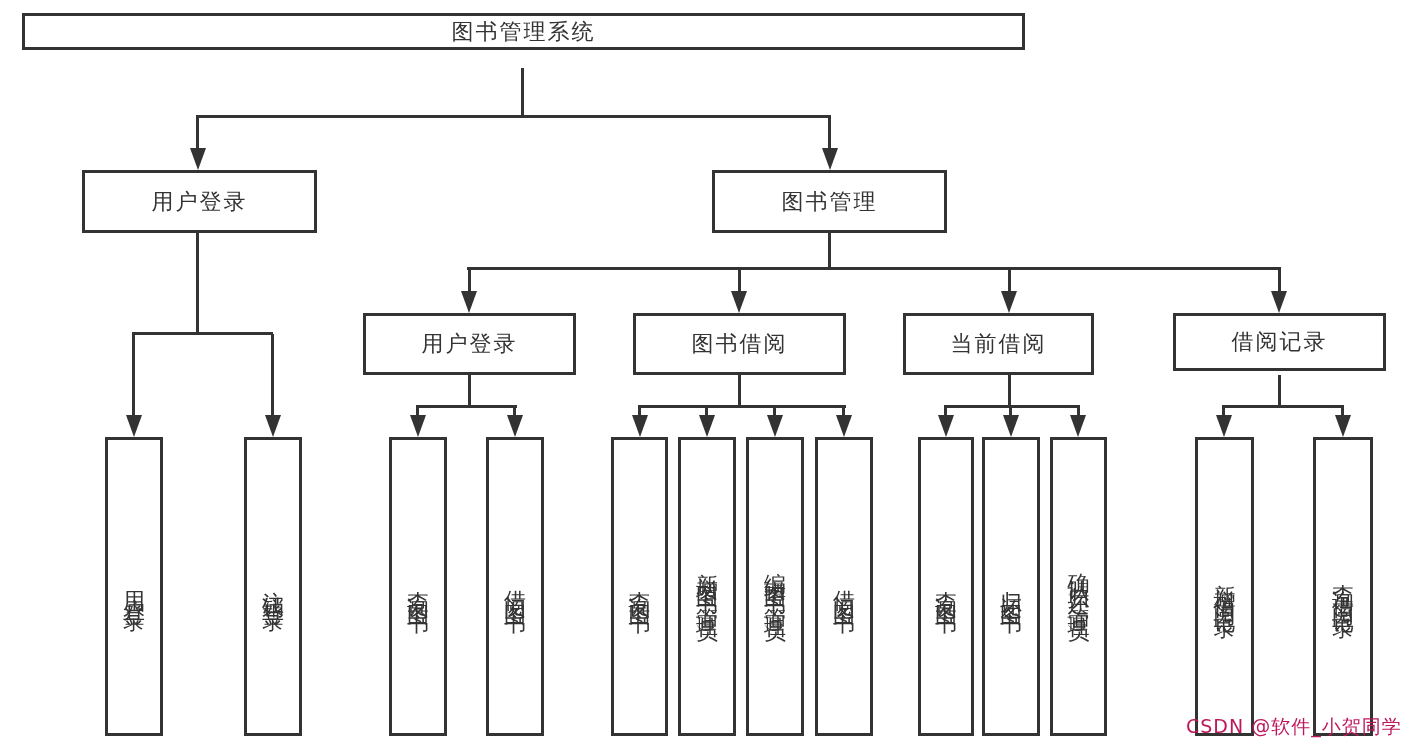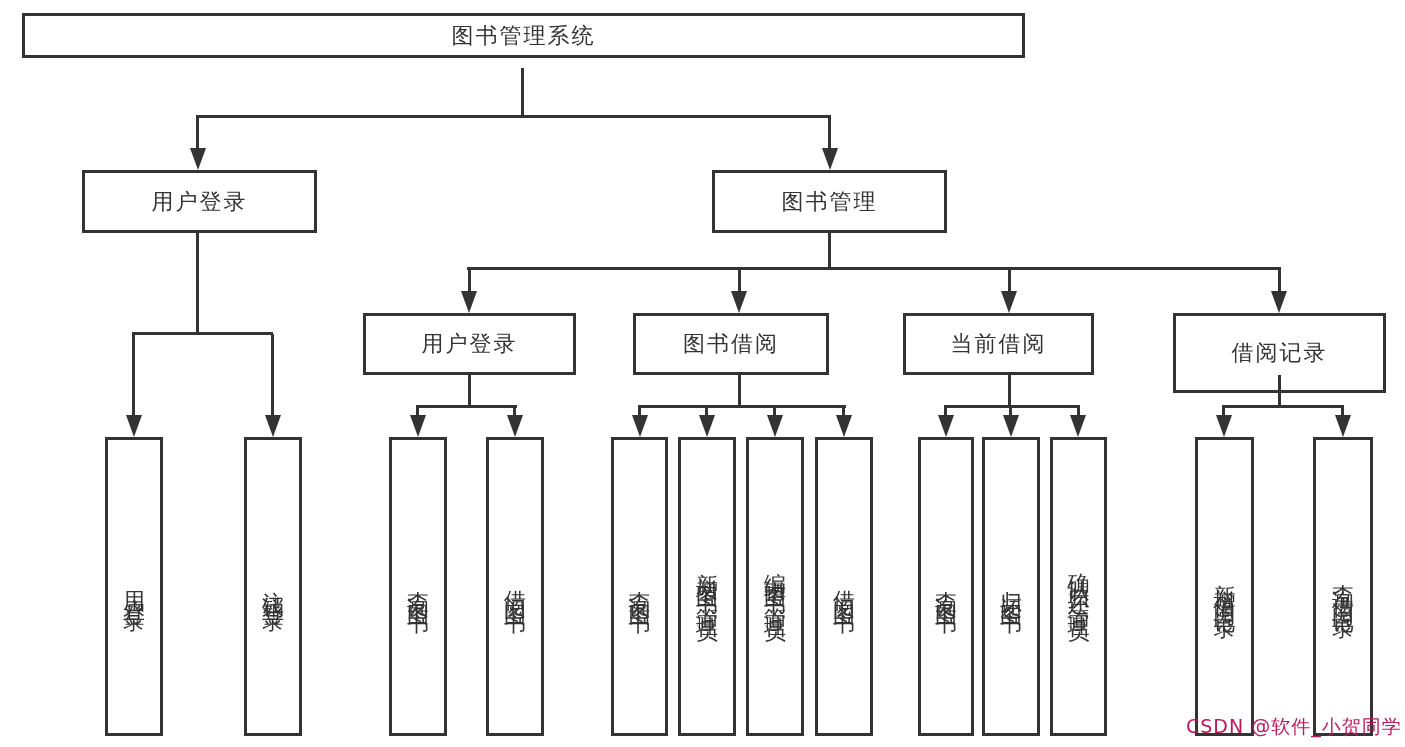--- a/index.html
+++ b/index.html
@@ -52,21 +52,21 @@
     color: #be185d;
     white-space: nowrap;
     z-index: 5;
   }
 </style>
 </head>
 <body>
 
 <div class="canvas">
 
-  <div class="box" style="left:22px; top:13px; width:1003px; height:45px;">图书管理系统</div>
+  <div class="box" style="left:22px; top:13px; width:1003px; height:37px;">图书管理系统</div>
 
   <div class="vl" style="left:521px; top:68px; height:50px;"></div>
   <div class="hl" style="left:196px; top:115px; width:635px;"></div>
 
   <div class="vl" style="left:196px; top:117px; height:34px;"></div>
   <div class="ah" style="left:190px; top:148px;"></div>
   <div class="vl" style="left:828px; top:117px; height:34px;"></div>
   <div class="ah" style="left:822px; top:148px;"></div>
 
   <div class="box" style="left:82px; top:170px; width:235px; height:63px;">用户登录</div>
@@ -84,23 +84,23 @@
   <div class="vl" style="left:468px; top:269px; height:24px;"></div>
   <div class="ah" style="left:461px; top:291px;"></div>
   <div class="vl" style="left:738px; top:269px; height:24px;"></div>
   <div class="ah" style="left:731px; top:291px;"></div>
   <div class="vl" style="left:1008px; top:269px; height:24px;"></div>
   <div class="ah" style="left:1001px; top:291px;"></div>
   <div class="vl" style="left:1278px; top:269px; height:24px;"></div>
   <div class="ah" style="left:1271px; top:291px;"></div>
 
   <div class="box" style="left:363px; top:313px; width:213px; height:62px;">用户登录</div>
-  <div class="box" style="left:633px; top:313px; width:196px; height:62px;">图书借阅</div>
+  <div class="box" style="left:633px; top:313px; width:213px; height:62px;">图书借阅</div>
   <div class="box" style="left:903px; top:313px; width:191px; height:62px;">当前借阅</div>
-  <div class="box" style="left:1173px; top:313px; width:213px; height:80px;">借阅记录</div>
+  <div class="box" style="left:1173px; top:313px; width:213px; height:58px;">借阅记录</div>
 
   <div class="vl" style="left:468px; top:375px; height:33px;"></div>
   <div class="hl" style="left:416px; top:405px; width:101px;"></div>
   <div class="vl" style="left:416px; top:407px; height:12px;"></div>
   <div class="ah" style="left:410px; top:415px;"></div>
   <div class="vl" style="left:513px; top:407px; height:12px;"></div>
   <div class="ah" style="left:507px; top:415px;"></div>
 
   <div class="vl" style="left:738px; top:375px; height:33px;"></div>
   <div class="hl" style="left:638px; top:405px; width:208px;"></div>

